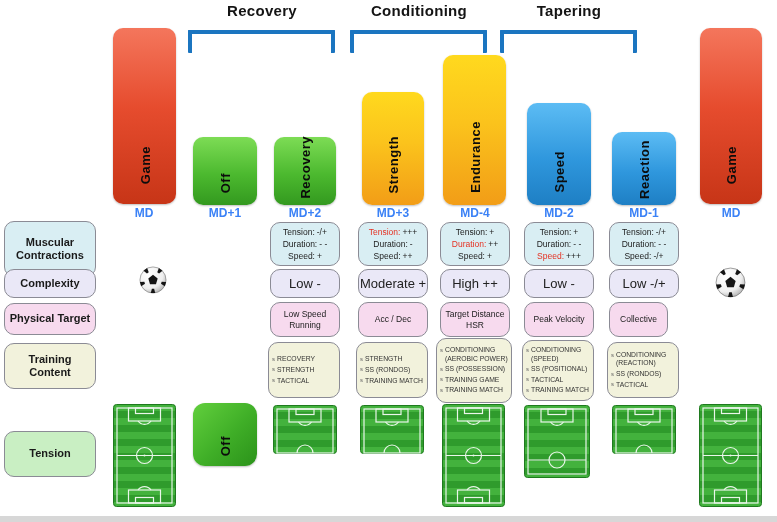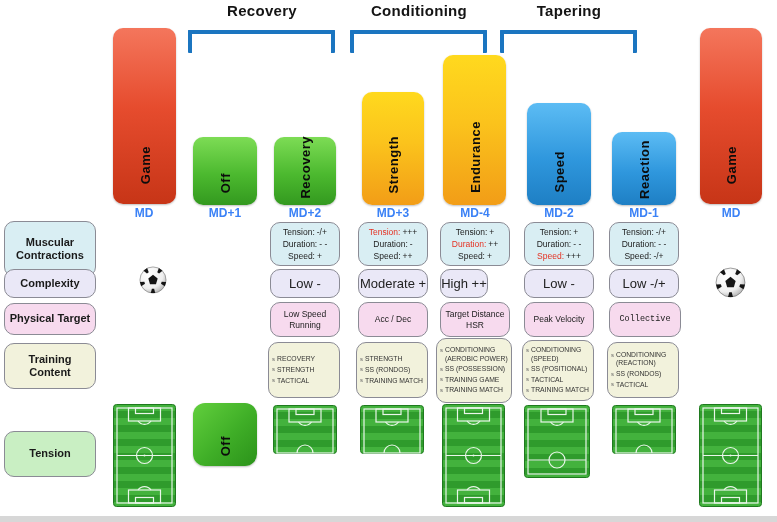--- a/index.html
+++ b/index.html
@@ -168,21 +168,21 @@
     <polygon points="12.6,1 17.4,1 16.2,5.6 13.8,5.6" fill="#141414" transform="rotate(252 15 15)"></polygon>
     <polygon points="12.6,1 17.4,1 16.2,5.6 13.8,5.6" fill="#141414" transform="rotate(324 15 15)"></polygon>
   </svg>
 
   <div class="rbox bg-lav" style="left:270px;top:269px;width:70px;height:29px;">
     <span class="cx-text">Low -</span>
     </div>
   <div class="rbox bg-lav" style="left:358px;top:269px;width:70px;height:29px;">
     <span class="cx-text">Moderate +</span>
     </div>
-  <div class="rbox bg-lav" style="left:440px;top:269px;width:48px;height:29px;">
+  <div class="rbox bg-lav" style="left:440px;top:269px;width:70px;height:29px;">
     <span class="cx-text">High ++</span>
     </div>
   <div class="rbox bg-lav" style="left:524px;top:269px;width:70px;height:29px;">
     <span class="cx-text">Low -</span>
     </div>
   <div class="rbox bg-lav" style="left:609px;top:269px;width:70px;height:29px;">
     <span class="cx-text">Low -/+</span>
     </div>
 
   <div class="rbox bg-pink" style="left:270px;top:302px;width:70px;height:35px;">
@@ -192,21 +192,21 @@
   <div class="rbox bg-pink" style="left:358px;top:302px;width:70px;height:35px;">
     <span class="ph-text">Acc / Dec</span>
     </div>
   <div class="rbox bg-pink" style="left:440px;top:302px;width:70px;height:35px;">
     <span class="ph-text">Target Distance
 HSR</span>
     </div>
   <div class="rbox bg-pink" style="left:524px;top:302px;width:70px;height:35px;">
     <span class="ph-text">Peak Velocity</span>
     </div>
-  <div class="rbox bg-pink" style="left:609px;top:302px;width:72px;height:35px;font-family:Liberation Mono, monospace;">
+  <div class="rbox bg-pink" style="left:609px;top:302px;width:59px;height:35px;">
     <span class="ph-text">Collective</span>
     </div>
 
   <div class="rbox bg-cream t-box" style="left:268px;top:342px;width:72px;height:56px;">
     <div class="t-item">
         <span class="bullet">s</span>
         <span class="t-text">RECOVERY</span>
       </div>
     <div class="t-item">
         <span class="bullet">s</span>

